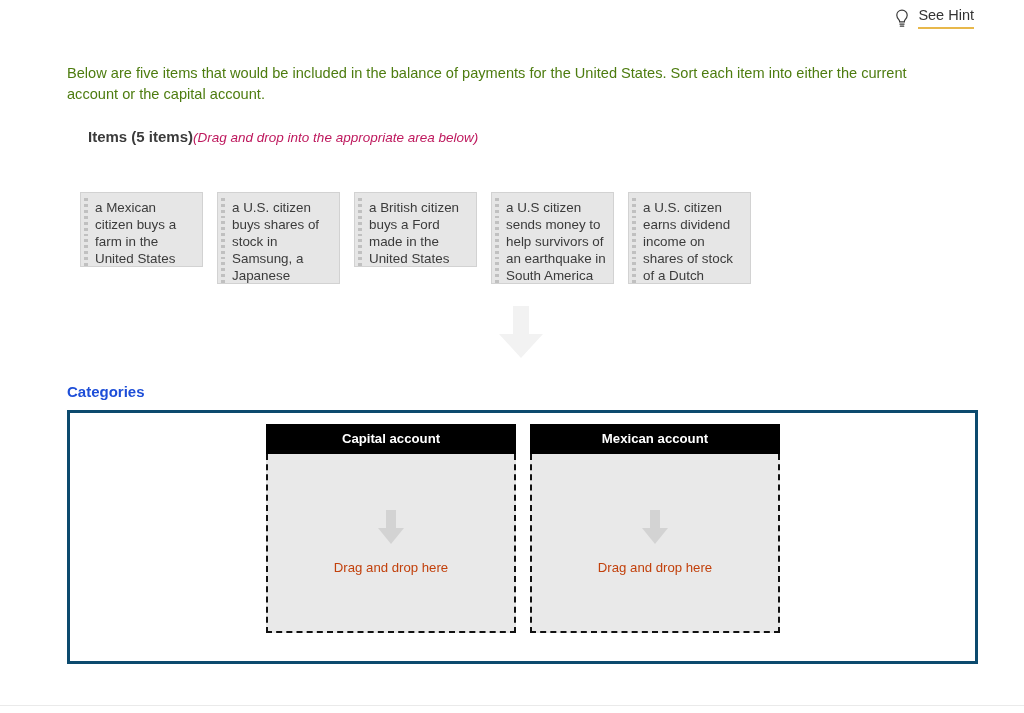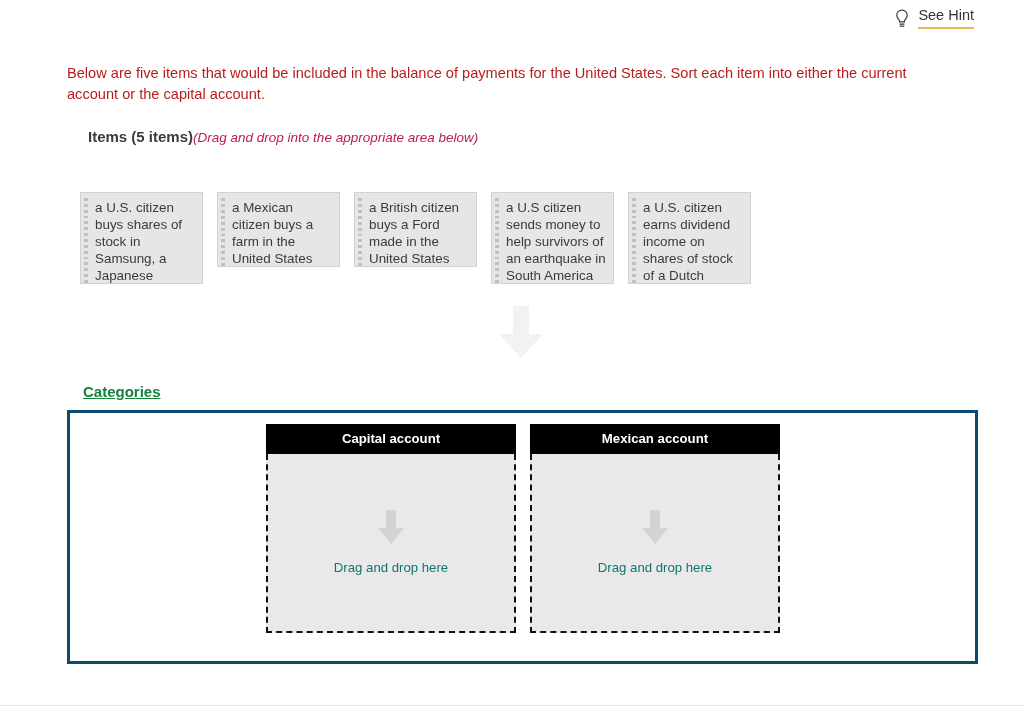--- a/index.html
+++ b/index.html
@@ -47,21 +47,21 @@
   }
 
   
   .prompt {
     position: absolute;
     left: 67px;
     top: 63px;
     width: 870px;
     font-size: 14.6px;
     line-height: 21px;
-    color: #b91c1c;
+    color: #4d7c0f;
   }
 
   
   .items-header {
     position: absolute;
     left: 88px;
     top: 128px;
     display: flex;
     align-items: baseline;
   }
@@ -128,26 +128,25 @@
     position: absolute;
     left: 497px;
     top: 306px;
     width: 48px;
     height: 52px;
   }
 
   
   .cat-title {
     position: absolute;
-    left: 83px;
+    left: 67px;
     top: 383px;
     font-size: 15px;
     font-weight: bold;
-    color: #15803d;
-    text-decoration: underline;
+    color: #1d4ed8;
   }
   .cat-box {
     position: absolute;
     left: 67px;
     top: 410px;
     width: 905px;
     height: 248px;
     border: 3px solid #0c4a6e;
     background: #ffffff;
   }
@@ -176,21 +175,21 @@
     display: flex;
     flex-direction: column;
     align-items: center;
     justify-content: center;
     gap: 16px;
     box-sizing: border-box;
   }
   .dz-arrow { width: 28px; height: 34px; }
   .dz-label {
     font-size: 13.2px;
-    color: #0f766e;
+    color: #c2410c;
   }
 
   
   .footer-rule {
     position: absolute;
     left: 0;
     top: 705px;
     width: 1024px;
     height: 1px;
     background: #eaeaea;
@@ -211,57 +210,57 @@
 
 <div class="prompt">Below are five items that would be included in the balance of payments for the United States. Sort each item into either the current account or the capital account.</div>
 
 <div class="items-header">
   <span class="items-title">Items (5 items)</span>
   <span class="items-sub">(Drag and drop into the appropriate area below)</span>
 </div>
 
 <div class="items-row">
 
+  <div class="item-card full">
+    <span class="grip">
+      <i></i>
+        <i></i>
+        <i></i>
+        <i></i>
+        <i></i>
+        <i></i>
+        <i></i>
+        <i></i>
+        <i></i>
+        <i></i>
+        <i></i>
+        <i></i>
+    </span>
+    <span class="item-text">a Mexican citizen buys a farm in the United States</span>
+  </div>
+
   <div class="item-card clipped">
     <span class="grip">
       <i></i>
         <i></i>
         <i></i>
         <i></i>
         <i></i>
         <i></i>
         <i></i>
         <i></i>
         <i></i>
         <i></i>
         <i></i>
         <i></i>
         <i></i>
         <i></i>
         <i></i>
     </span>
     <span class="item-text">a U.S. citizen buys shares of stock in Samsung, a Japanese</span>
-  </div>
-
-  <div class="item-card full">
-    <span class="grip">
-      <i></i>
-        <i></i>
-        <i></i>
-        <i></i>
-        <i></i>
-        <i></i>
-        <i></i>
-        <i></i>
-        <i></i>
-        <i></i>
-        <i></i>
-        <i></i>
-    </span>
-    <span class="item-text">a Mexican citizen buys a farm in the United States</span>
   </div>
 
   <div class="item-card full">
     <span class="grip">
       <i></i>
         <i></i>
         <i></i>
         <i></i>
         <i></i>
         <i></i>

